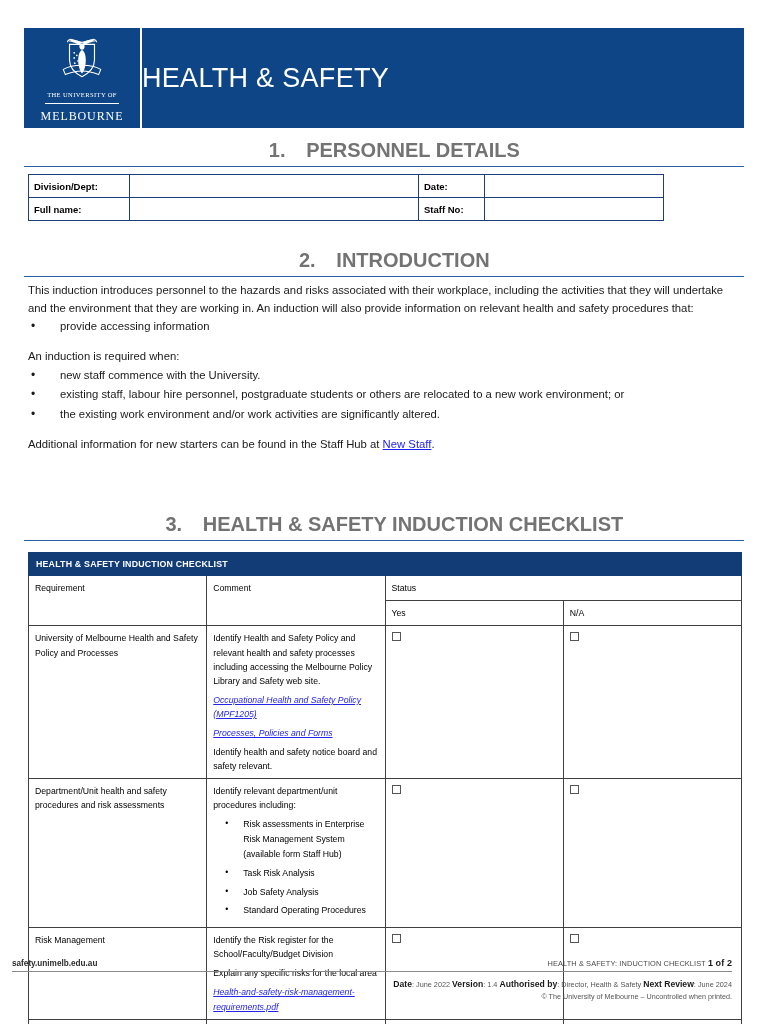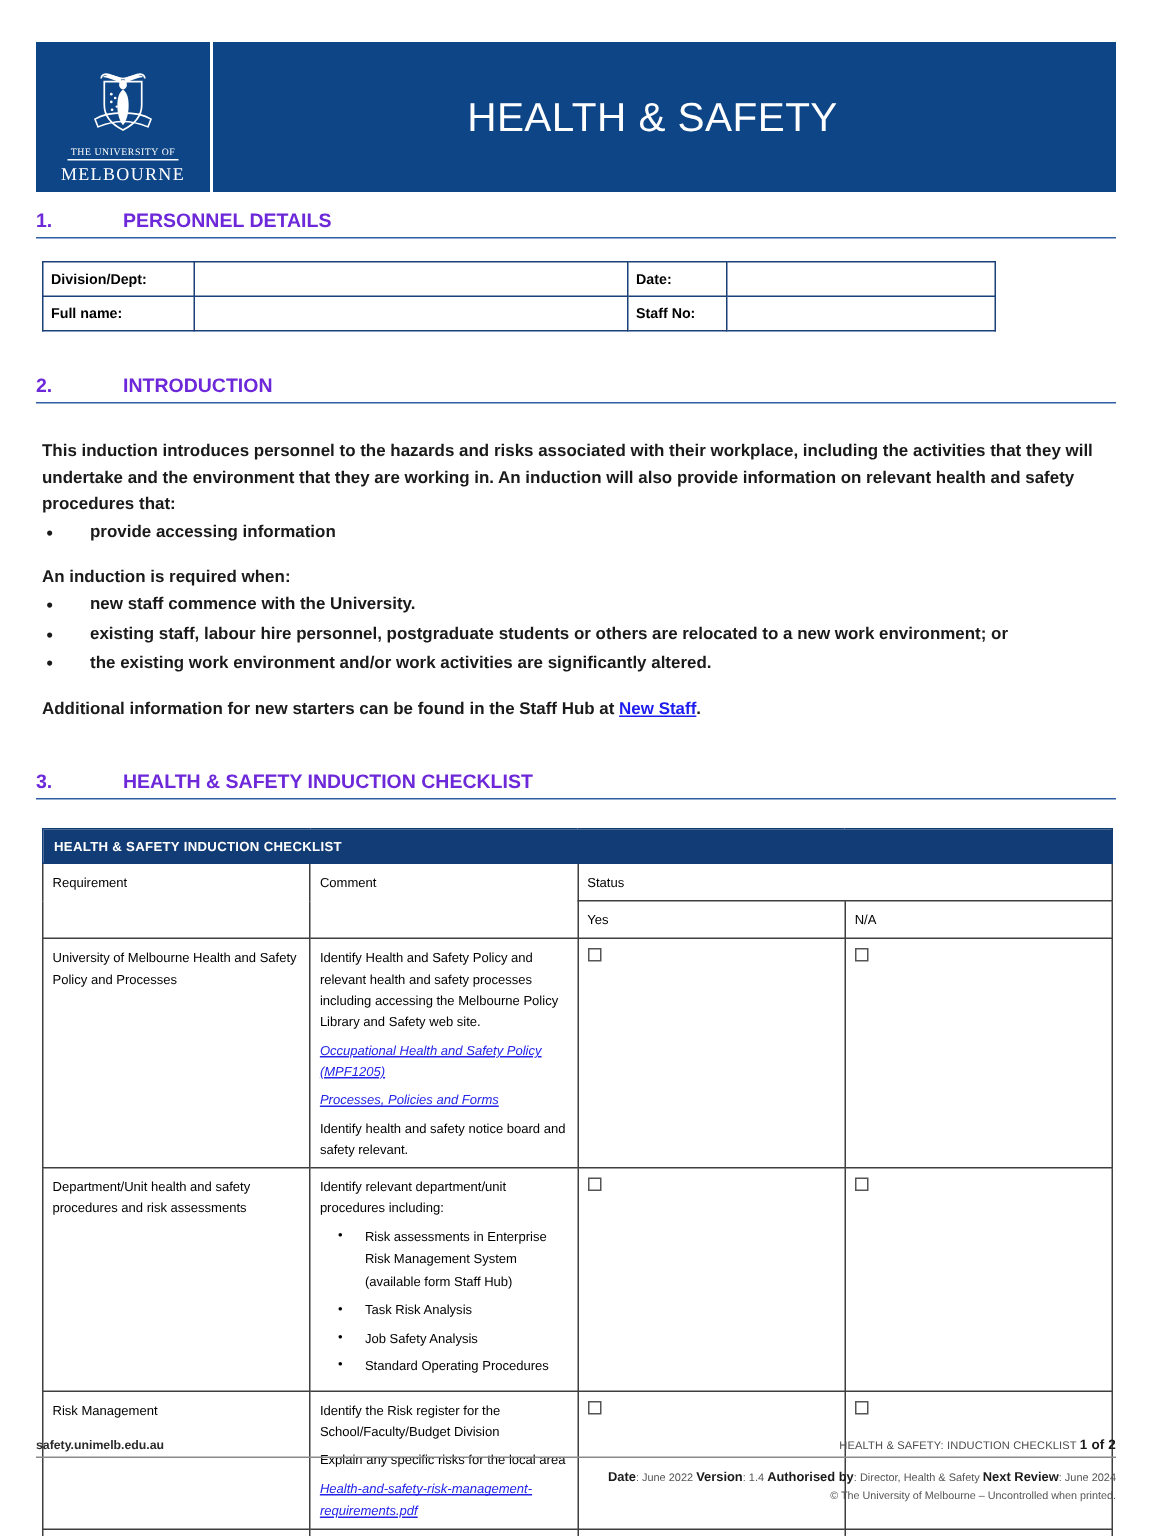--- a/index.html
+++ b/index.html
@@ -33,21 +33,21 @@
     background: #0d4586;
     display: flex;
     align-items: stretch;
   }
   .logo-cell {
     width: 118px;
     border-right: 2px solid #ffffff;
     display: flex;
     flex-direction: column;
     align-items: center;
-    justify-content: flex-end;
+    justify-content: space-between;
     padding: 6px 0 4px 0;
     box-sizing: border-box;
   }
   .crest {
     width: 52px;
     height: 50px;
     display: block;
   }
   .logo-line1 {
     color: #ffffff;
@@ -65,21 +65,21 @@
   .logo-line2 {
     color: #ffffff;
     font-size: 12px;
     letter-spacing: 0.9px;
     font-family: "Liberation Serif", serif;
   }
   .masthead-titles {
     flex: 1;
     display: flex;
     flex-direction: column;
-    align-items: center;
+    align-items: flex-start;
     justify-content: center;
     padding-right: 16px;
   }
   .title-main {
     color: #ffffff;
     font-size: 27px;
     font-weight: 400;
     line-height: 1.05;
     letter-spacing: 0.3px;
   }
@@ -90,25 +90,26 @@
     line-height: 1.15;
     letter-spacing: 0.3px;
     margin-top: 2px;
   }
 
   
   .section-head {
     position: absolute;
     left: 24px;
     width: 720px;
-    color: #6d28d9;
-    font-size: 13px;
+    color: #737373;
+    font-size: 20px;
     font-weight: bold;
     border-bottom: 1.6px solid #2e5fa3;
     padding-bottom: 4px;
+    text-align: center;
   }
   .section-head .num {
     display: inline-block;
     width: 58px;
   }
 
   
   .personnel {
     position: absolute;
     left: 28px;
@@ -252,21 +253,21 @@
   }
   a.tlink {
     color: #2424e8;
     font-style: italic;
     text-decoration: underline;
   }
 
   
   .footer {
     position: absolute;
-    left: 24px;
+    left: 12px;
     top: 958px;
     width: 720px;
   }
   .footer-row {
     display: flex;
     justify-content: space-between;
     align-items: baseline;
     padding-bottom: 3px;
     border-bottom: 1.5px solid #8a8a8a;
   }
@@ -357,21 +358,21 @@
       <td class="lbl2">Staff No:</td>
       <td class="fill-b"></td>
     </tr>
   </tbody>
     </table>
 
   <div class="section-head" style="top:249px;">
     <span class="num">2.</span><span>INTRODUCTION</span>
   </div>
 
-  <div class="body-block" style="top:293px;font-weight:bold;">
+  <div class="body-block" style="top:282px;">
     <p>This induction introduces personnel to the hazards and risks associated with their workplace, including the activities that they will undertake and the environment that they are working in.  An induction will also provide information on relevant health and safety procedures that:</p>
     <ul class="bullets">
       <li>provide accessing information</li>
     </ul>
     <p style="margin-top:12px;">An induction is required when:</p>
     <ul class="bullets">
       <li>new staff commence with the University.</li>
       <li>existing staff, labour hire personnel, postgraduate students or others are relocated to a new work environment; or</li>
       <li>the existing work environment and/or work activities are significantly altered.</li>
     </ul>

